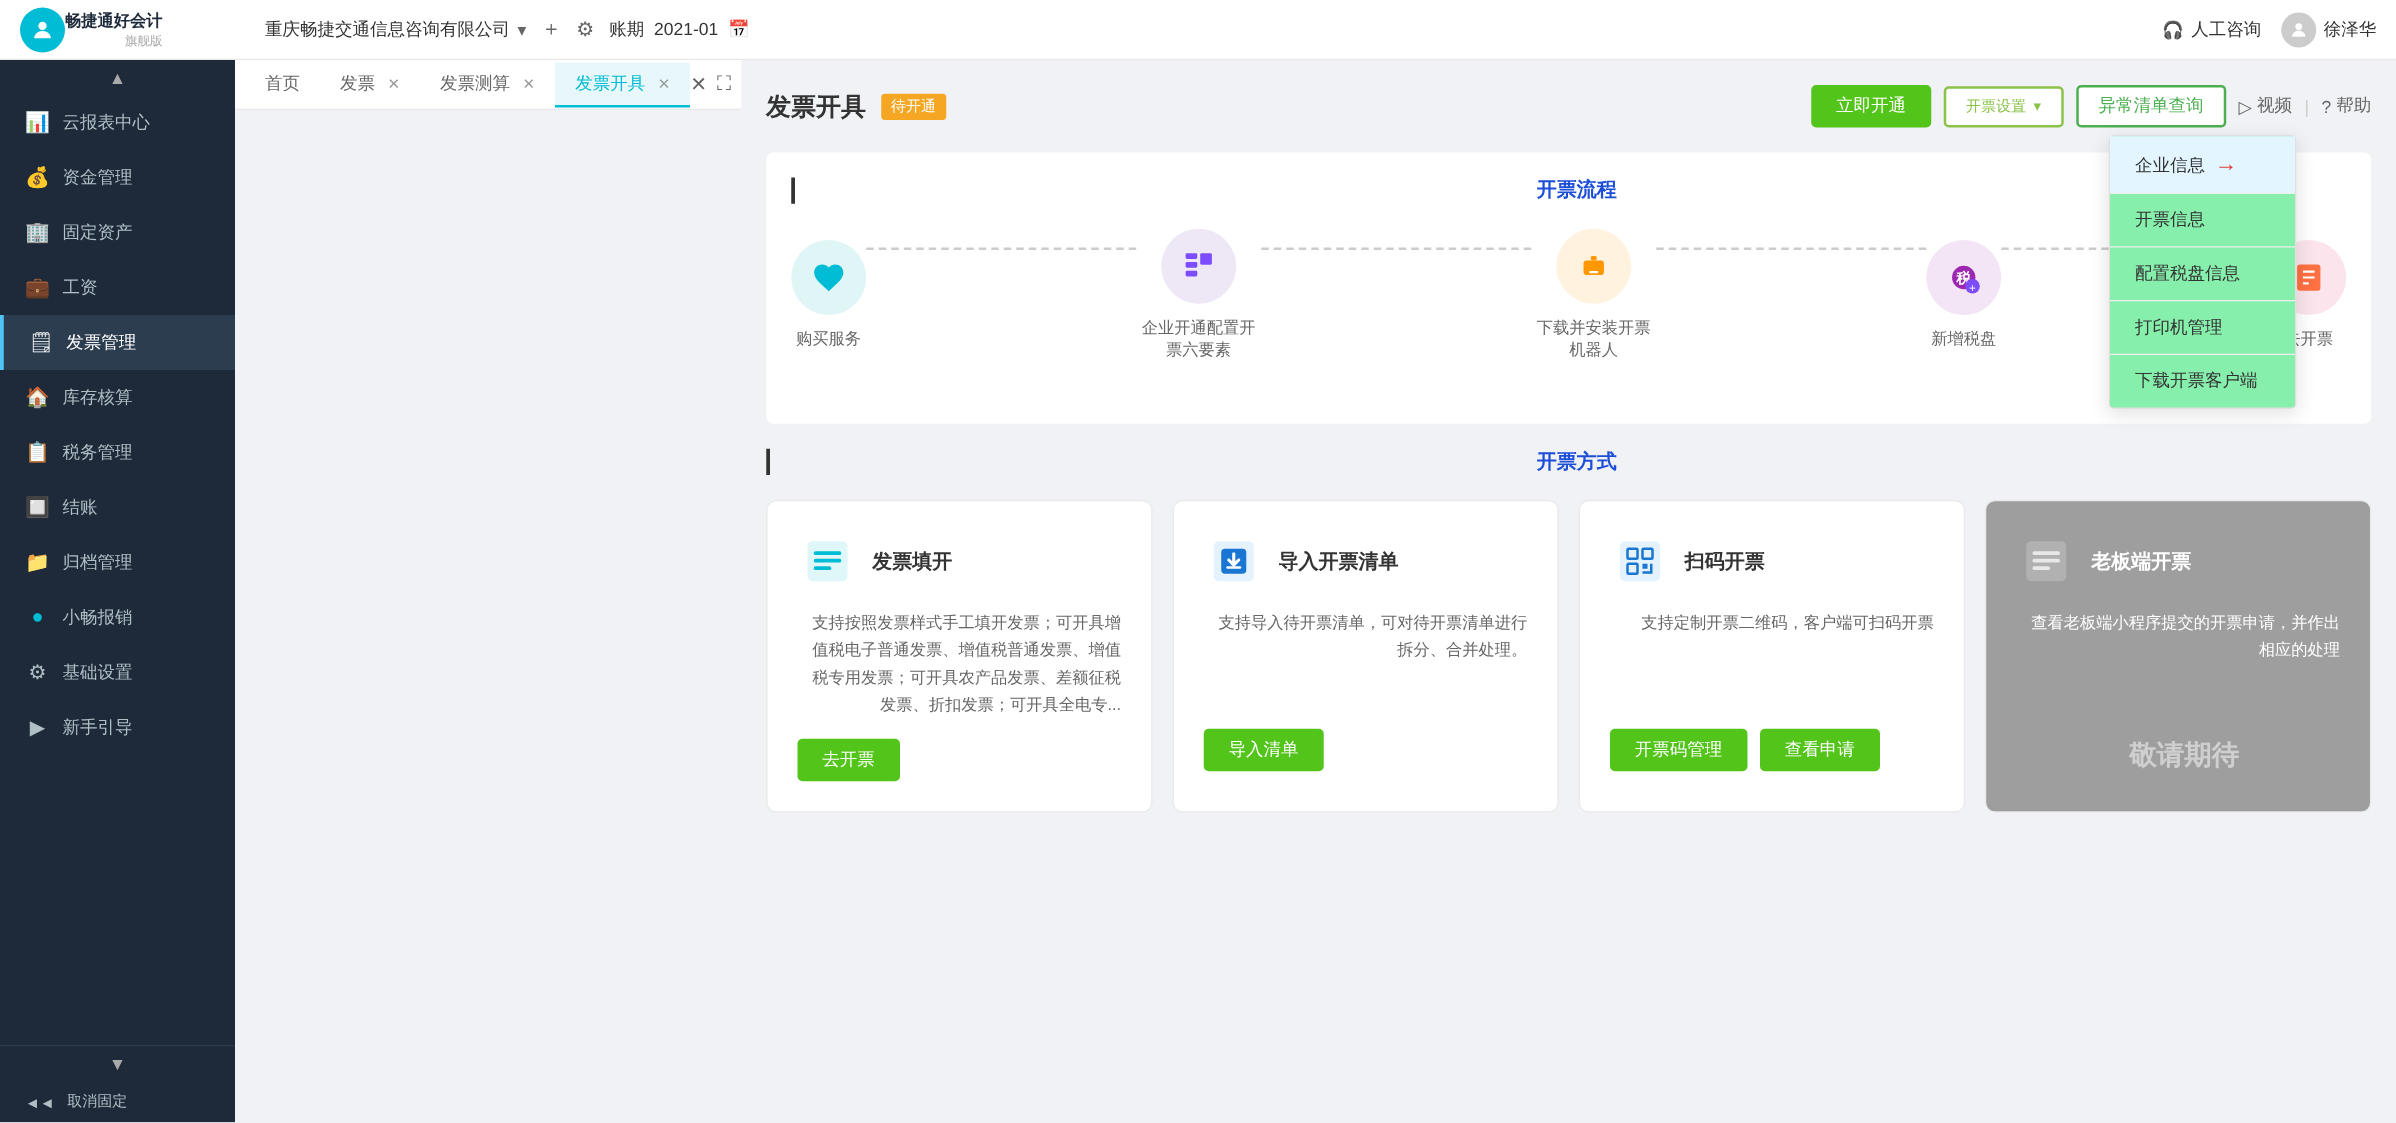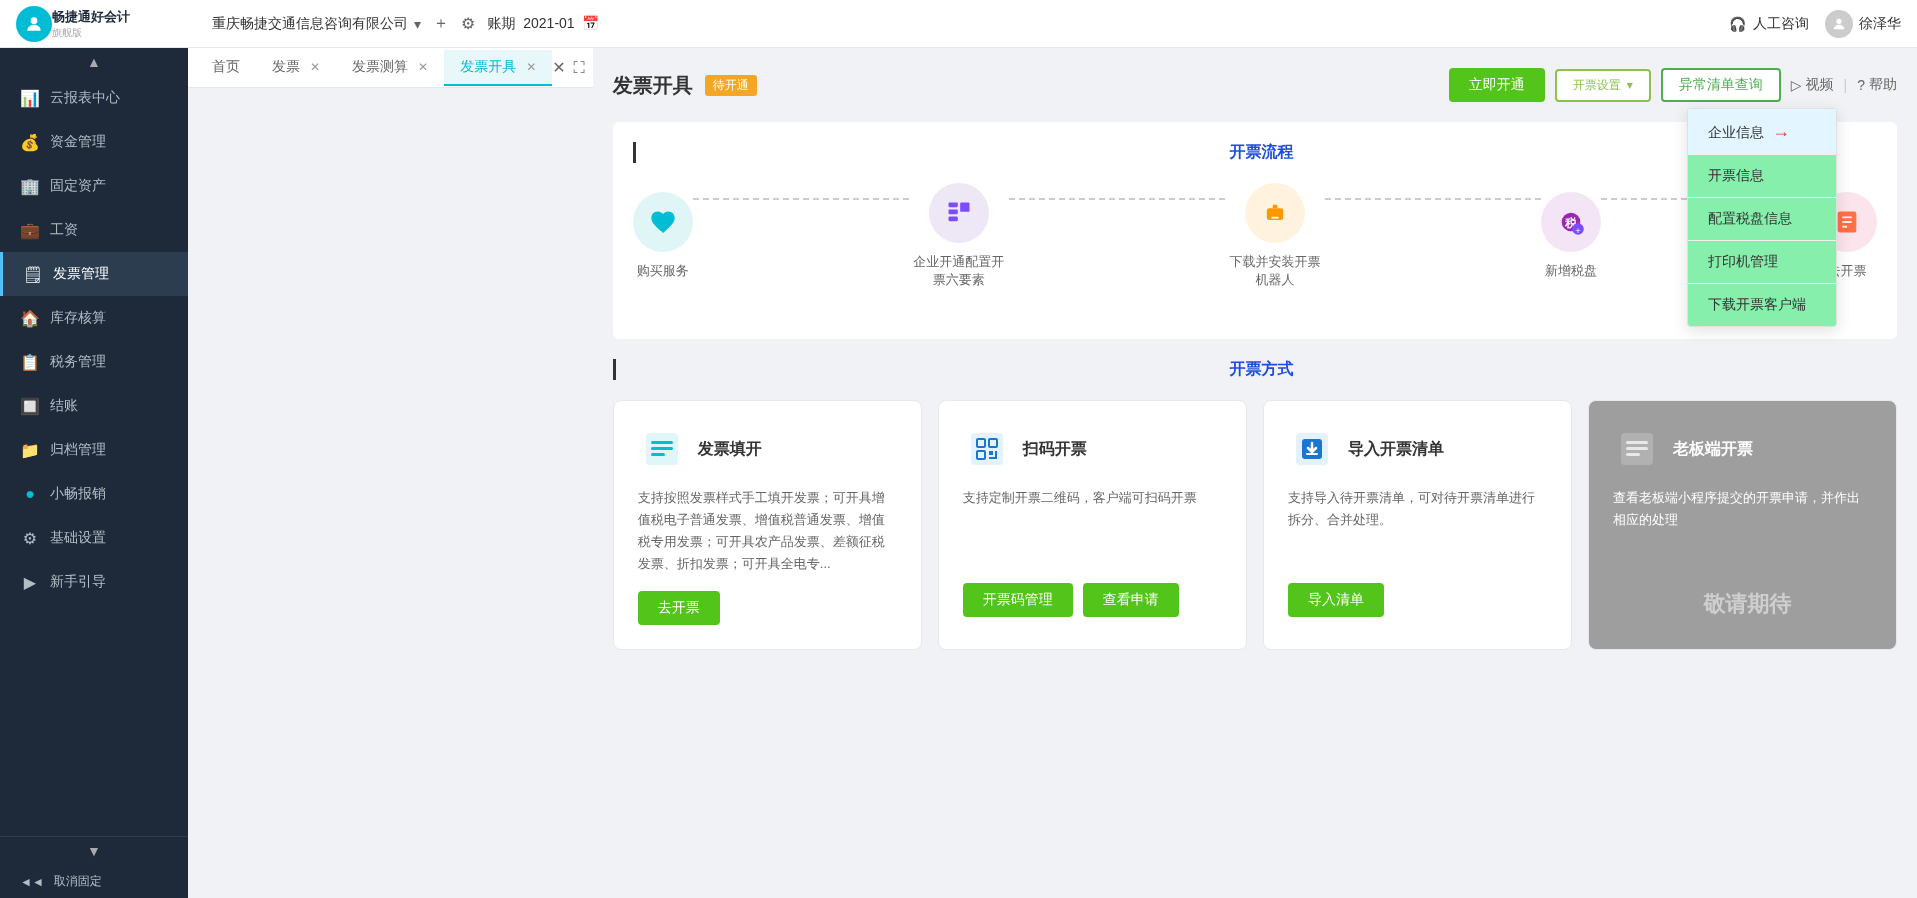--- a/index.html
+++ b/index.html
@@ -1,20 +1,20 @@
 <!DOCTYPE html>
 <html><head>
   <meta charset="utf-8">
   <style>
     * { box-sizing: border-box; margin: 0; padding: 0; }
     body { font-family: 'Microsoft YaHei', '微软雅黑', sans-serif; font-size: 14px; background: #f0f2f5; overflow: hidden; }
 
     
     .app-wrapper { display: flex; flex-direction: column; height: 898px; width: 1917px; }
-    .top-bar { height: 48px; background: #fff; display: flex; align-items: center; padding: 0 16px; border-bottom: 1px solid #e8e8e8; flex-shrink: 0; }
+    .top-bar { height: 48px; background: #fff; display: flex; align-items: center; padding: 0 16px; border-bottom: 1px solid #e8e8e8; flex-shrink: 0; text-align: right; }
     .main-area { display: flex; flex: 1; overflow: hidden; }
     .sidebar { width: 188px; background: #1e2a3a; display: flex; flex-direction: column; flex-shrink: 0; overflow-y: auto; }
     .content-area { flex: 1; display: flex; flex-direction: row; overflow: hidden; background: #f0f2f5; }
     .tab-bar { height: 40px; background: #fff; display: flex; align-items: center; border-bottom: 1px solid #e8e8e8; padding: 0 8px; flex-shrink: 0; }
     .page-content { flex: 1; overflow-y: auto; padding: 20px; position: relative; }
 
     
     .logo-area { display: flex; align-items: center; width: 188px; flex-shrink: 0; }
     .company-selector { display: flex; align-items: center; margin-left: 8px; cursor: pointer; color: #333; font-size: 14px; }
     .company-selector .chevron { margin-left: 6px; color: #666; }
@@ -61,21 +61,21 @@
     .step-label { font-size: 13px; color: #666; text-align: center; max-width: 100px; }
     .dot-connector { flex: 1; border-top: 2px dashed #ccc; position: relative; top: -15px; }
 
     
     .methods-grid { display: grid; grid-template-columns: repeat(4, 1fr); gap: 16px; }
     .method-card { background: #fff; border-radius: 8px; padding: 24px; border: 1px solid #e8e8e8; }
     .method-card.disabled { background: #9e9e9e; color: #fff; }
     .method-card-header { display: flex; align-items: center; gap: 12px; margin-bottom: 14px; }
     .method-icon { width: 48px; height: 48px; display: flex; align-items: center; justify-content: center; font-size: 28px; }
     .method-title { font-size: 16px; font-weight: bold; color: #333; }
-    .method-desc { font-size: 13px; color: #666; line-height: 1.7; margin-bottom: 16px; min-height: 80px; }
+    .method-desc { font-size: 13px; color: #666; line-height: 1.7; margin-bottom: 16px; min-height: 80px; text-align: right; }
     .method-card.disabled .method-title,
     .method-card.disabled .method-desc { color: #fff; }
     .method-btn { background: #52c41a; color: #fff; border: none; padding: 8px 20px; border-radius: 4px; cursor: pointer; font-size: 14px; }
 
     
     .dropdown-menu { position: absolute; top: 40px; right: 60px; background: #86efac; border: 1px solid #e0e0e0; border-radius: 4px; box-shadow: 0 4px 16px rgba(0,0,0,0.12); z-index: 100; min-width: 150px; }
     .dropdown-item { padding: 12px 20px; cursor: pointer; color: #333; font-size: 14px; border-bottom: 1px solid #f0f0f0; }
     .dropdown-item.highlighted { background: #e3f6ff; color: #333; }
     .dropdown-item:last-child { border-bottom: none; }
     .red-arrow { color: #e53935; font-size: 18px; display: inline-block; margin-left: 4px; }
@@ -343,51 +343,51 @@
               </div>
               <div class="method-desc">支持按照发票样式手工填开发票；可开具增值税电子普通发票、增值税普通发票、增值税专用发票；可开具农产品发票、差额征税发票、折扣发票；可开具全电专...</div>
               <button class="method-btn">去开票</button>
             </div>
 
             <div class="method-card">
               <div class="method-card-header">
                 <div class="method-icon">
                   <svg width="40" height="40" viewBox="0 0 40 40">
                       <rect x="4" y="4" width="32" height="32" rx="4" fill="#e3f2fd"></rect>
+                      <rect x="10" y="10" width="20" height="20" rx="3" fill="#1976d2"></rect>
+                      <path d="M20 14 L20 22 M16 19 L20 23 L24 19" stroke="white" stroke-width="2.5" fill="none" stroke-linecap="round"></path>
+                      <rect x="14" y="24" width="12" height="2" rx="1" fill="white"></rect>
+                    </svg>
+                </div>
+                <span class="method-title">导入开票清单</span>
+              </div>
+              <div class="method-desc">支持导入待开票清单，可对待开票清单进行拆分、合并处理。</div>
+              <button class="method-btn">导入清单</button>
+            </div>
+
+            <div class="method-card">
+              <div class="method-card-header">
+                <div class="method-icon">
+                  <svg width="40" height="40" viewBox="0 0 40 40">
+                      <rect x="4" y="4" width="32" height="32" rx="4" fill="#e3f2fd"></rect>
                       <rect x="10" y="10" width="8" height="8" rx="1" fill="none" stroke="#1976d2" stroke-width="2"></rect>
                       <rect x="22" y="10" width="8" height="8" rx="1" fill="none" stroke="#1976d2" stroke-width="2"></rect>
                       <rect x="10" y="22" width="8" height="8" rx="1" fill="none" stroke="#1976d2" stroke-width="2"></rect>
                       <rect x="22" y="22" width="4" height="4" fill="#1976d2"></rect>
                       <rect x="28" y="22" width="2" height="8" fill="#1976d2"></rect>
                       <rect x="22" y="28" width="6" height="2" fill="#1976d2"></rect>
                     </svg>
                 </div>
                 <span class="method-title">扫码开票</span>
               </div>
               <div class="method-desc">支持定制开票二维码，客户端可扫码开票</div>
               <div style="display:flex;gap:10px;">
                 <button class="method-btn">开票码管理</button>
                 <button class="method-btn">查看申请</button>
               </div>
-            </div>
-
-            <div class="method-card">
-              <div class="method-card-header">
-                <div class="method-icon">
-                  <svg width="40" height="40" viewBox="0 0 40 40">
-                      <rect x="4" y="4" width="32" height="32" rx="4" fill="#e3f2fd"></rect>
-                      <rect x="10" y="10" width="20" height="20" rx="3" fill="#1976d2"></rect>
-                      <path d="M20 14 L20 22 M16 19 L20 23 L24 19" stroke="white" stroke-width="2.5" fill="none" stroke-linecap="round"></path>
-                      <rect x="14" y="24" width="12" height="2" rx="1" fill="white"></rect>
-                    </svg>
-                </div>
-                <span class="method-title">导入开票清单</span>
-              </div>
-              <div class="method-desc">支持导入待开票清单，可对待开票清单进行拆分、合并处理。</div>
-              <button class="method-btn">导入清单</button>
             </div>
 
             <div class="method-card disabled" style="position:relative;overflow:hidden;">
               <div class="method-card-header">
                 <div class="method-icon">
                   <svg width="40" height="40" viewBox="0 0 40 40">
                       <rect x="4" y="4" width="32" height="32" rx="4" fill="rgba(255,255,255,0.2)"></rect>
                       <rect x="9" y="12" width="22" height="3" rx="1.5" fill="rgba(255,255,255,0.7)"></rect>
                       <rect x="9" y="18" width="22" height="3" rx="1.5" fill="rgba(255,255,255,0.7)"></rect>
                       <rect x="9" y="24" width="14" height="3" rx="1.5" fill="rgba(255,255,255,0.7)"></rect>

